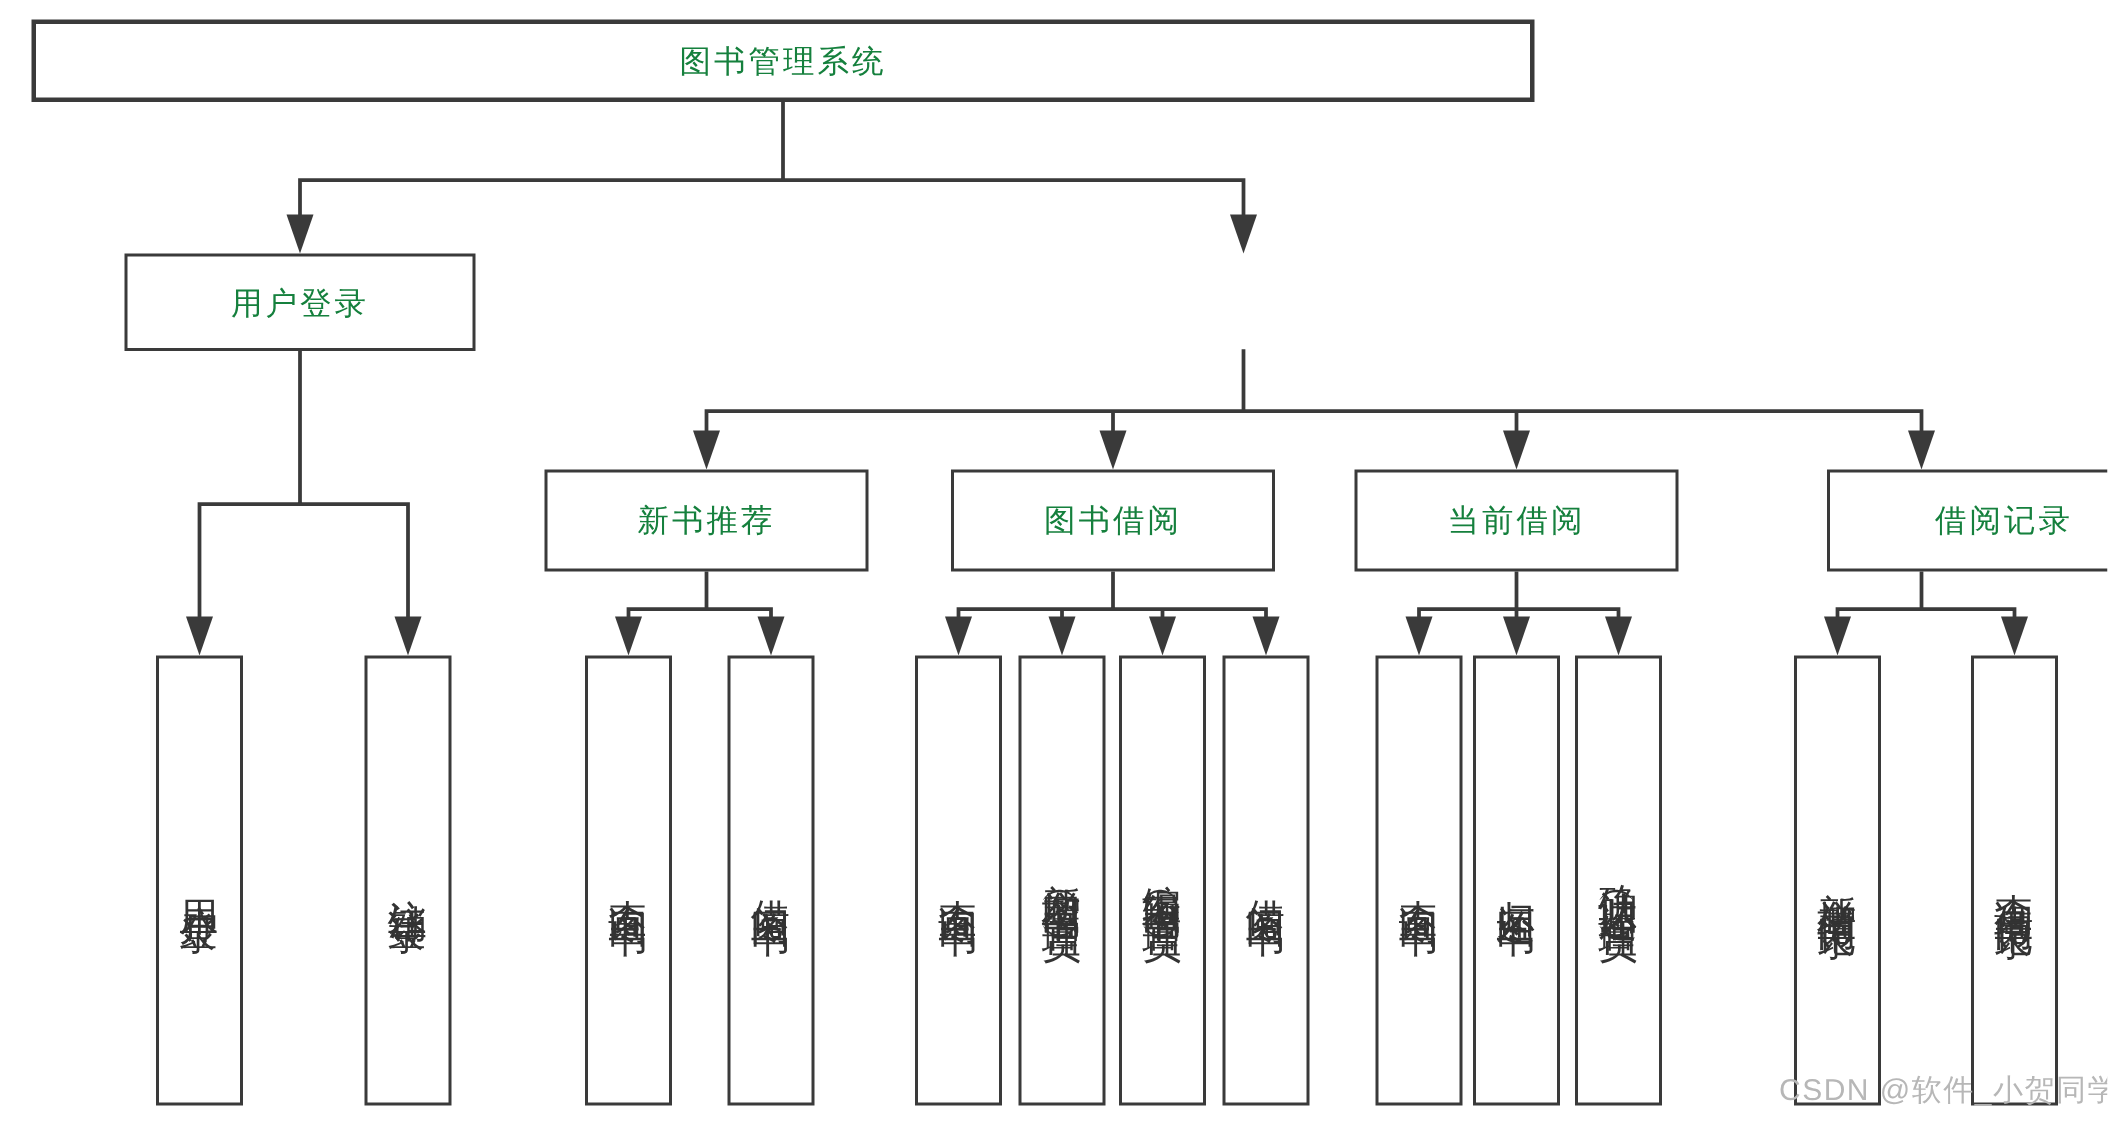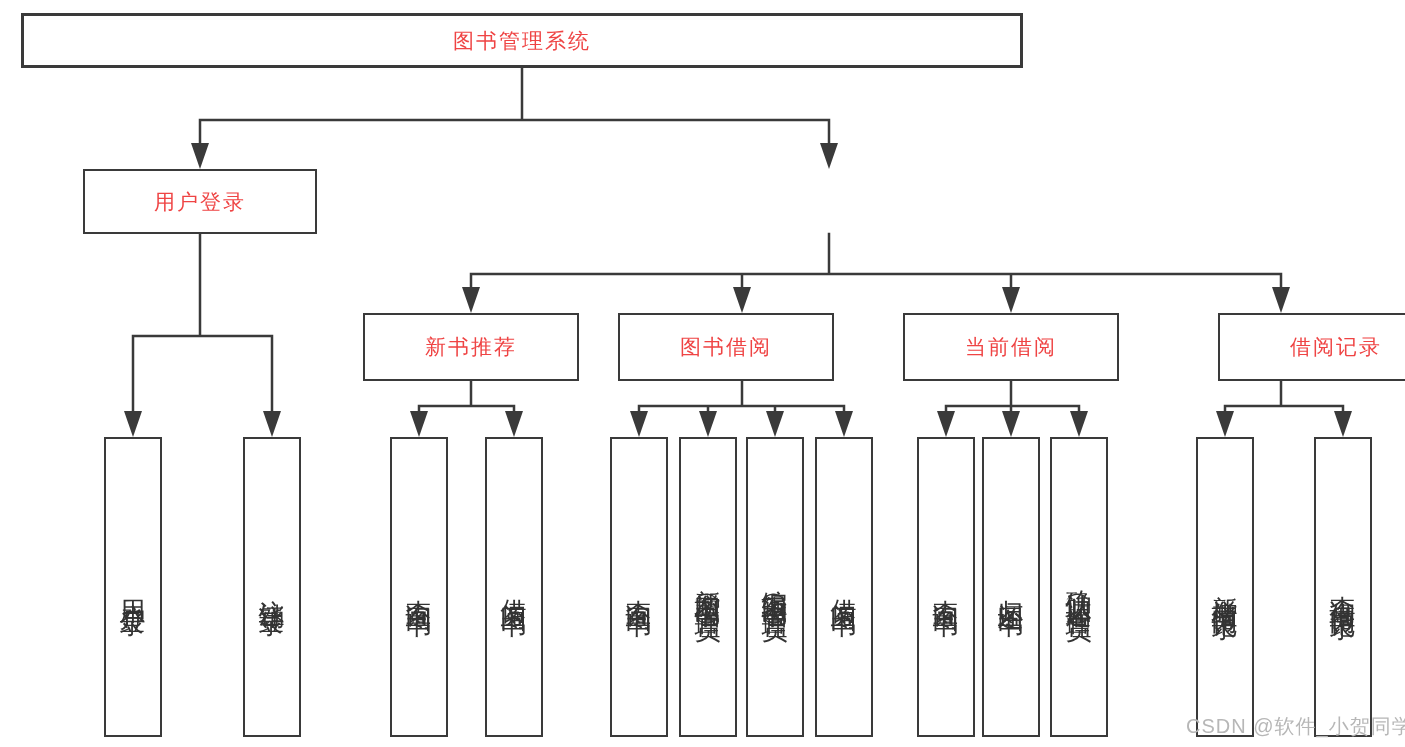--- a/index.html
+++ b/index.html
@@ -2,26 +2,26 @@
 <html><head>
 <meta charset="utf-8">
 <style>
   html,body{margin:0;padding:0;background:#ffffff;}
   body{font-family:"Liberation Sans","DejaVu Sans",sans-serif;}
   .canvas{position:relative;width:1405px;height:747px;background:#ffffff;overflow:hidden;color:#333333;}
   .connectors{position:absolute;left:0;top:0;width:1405px;height:747px;}
   .box{position:absolute;box-sizing:border-box;background:#ffffff;border:2px solid #3a3a3a;
        display:flex;align-items:center;justify-content:center;}
   .root-box{left:21px;top:13px;width:1002px;height:55px;border-width:3px;}
-  .hlabel{font-size:21px;letter-spacing:2px;color:#ef4444;white-space:nowrap;}
+  .hlabel{font-size:21px;letter-spacing:2px;color:#15803d;white-space:nowrap;}
   .n-user-login{left:83px;top:169px;width:234px;height:65px;}
   .n-book-mgmt{left:712px;top:169px;width:235px;height:65px;}
   .lvl3{top:313px;width:216px;height:68px;}
   .n-new-rec{left:363px;}
-  .n-book-borrow{left:618px;text-align:center;}
+  .n-book-borrow{left:634px;text-align:center;}
   .n-cur-borrow{left:903px;}
   .n-borrow-rec{left:1218px;padding-left:20px;}
   .leaf{top:437px;width:58px;height:300px;}
   .vlabel{writing-mode:vertical-rl;text-orientation:mixed;font-size:26px;letter-spacing:4px;
           line-height:1;color:#333333;}
   .lf1{left:104px;}  .lf2{left:243px;}
   .lf3{left:390px;}  .lf4{left:485px;}
   .lf5{left:610px;}  .lf6{left:679px;}  .lf7{left:746px;}  .lf8{left:815px;}
   .lf9{left:917px;}  .lf10{left:982px;} .lf11{left:1050px;}
   .lf12{left:1196px;}.lf13{left:1314px;}

